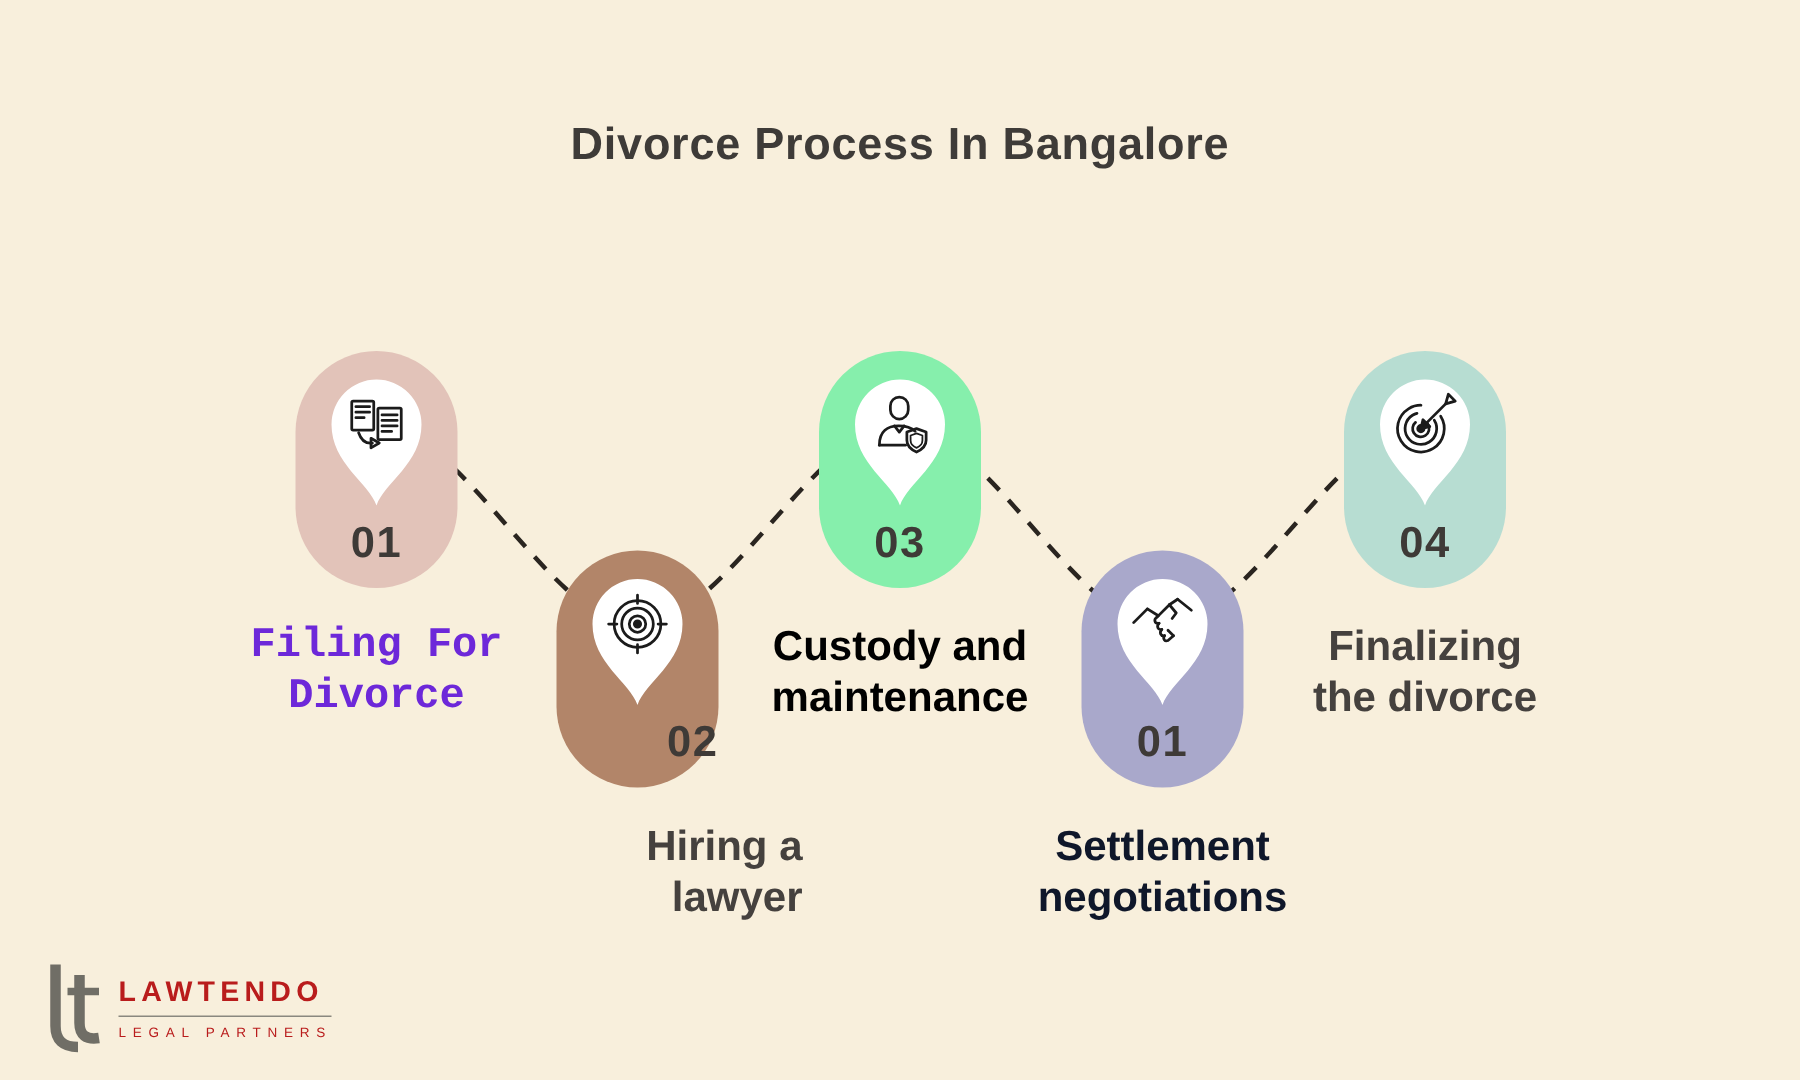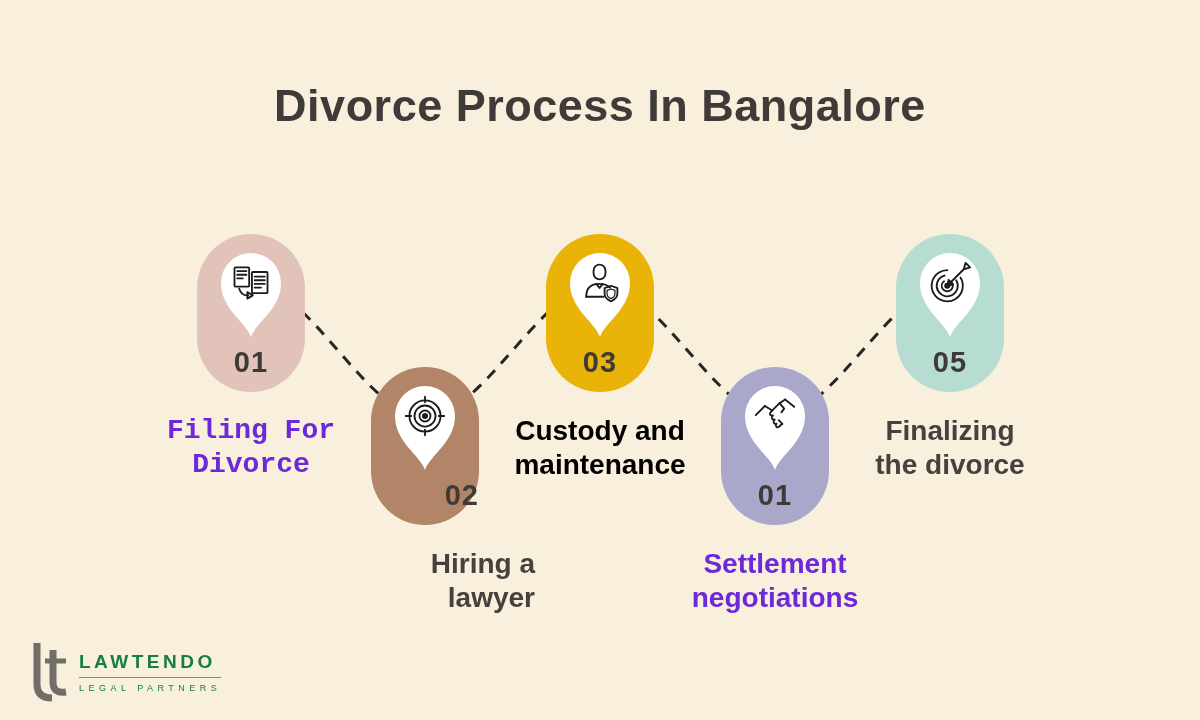--- a/index.html
+++ b/index.html
@@ -3,21 +3,21 @@
 <meta charset="utf-8">
 <style>
   html,body{margin:0;padding:0;}
   .canvas{
     position:relative;width:1200px;height:720px;overflow:hidden;
     background:#f8efdc;
     font-family:"Liberation Sans", sans-serif;
   }
   .title{
     position:absolute;top:80px;left:0;width:100%;
-    text-align:center;font-size:45px;font-weight:700;
+    text-align:center;font-size:30px;font-weight:700;
     color:#3e3b38;letter-spacing:.5px;
   }
   .connector-layer{position:absolute;left:0;top:0;width:1200px;height:720px;}
   .step{position:absolute;width:220px;text-align:center;}
   .step-1{left:141px;top:234px;}
   .step-2{left:315px;top:367px;text-align:right;}
   .step-3{left:490px;top:234px;}
   .step-4{left:665px;top:367px;}
   .step-5{left:840px;top:234px;}
   .pill{
@@ -91,21 +91,21 @@
       </svg>
       <div class="num" style="color: rgb(62, 58, 55);">02</div>
     </div>
     <div class="label" style="color: rgb(69, 65, 62);">
       <span>Hiring a</span><br>
       <span>lawyer</span>
     </div>
   </div>
 
   <div class="step step-3">
-    <div class="pill" style="background-color: #eab308;">
+    <div class="pill" style="background-color: #86efac;">
       <svg class="pin" viewBox="0 0 76 94">
         <path d="M38 92 C33 77 8 64 8 38 A30 30 0 1 1 68 38 C68 64 43 77 38 92 Z" style="fill: rgb(255, 255, 255);"></path>
       </svg>
       <svg class="step-icon" viewBox="0 0 48 48" fill="none" stroke-width="2" stroke-linecap="round" stroke-linejoin="round">
         <rect x="17" y="4" width="13" height="16" rx="6.5"></rect>
         <path d="M9 39 C9 29 15 25 23 25 C28 25 32 26 35 29"></path>
         <path d="M9 39 H28"></path>
         <path d="M20 25 l3.5 4.5 3.5 -4.5"></path>
         <path d="M36 27 l7 2.5 v6 c0 4.5 -3.5 7 -7 8.5 c-3.5 -1.5 -7 -4 -7 -8.5 v-6 z"></path>
         <path d="M36 30.5 l4.3 1.5 v3.7 c0 2.8 -2.1 4.4 -4.3 5.3 c-2.2 -0.9 -4.3 -2.5 -4.3 -5.3 v-3.7 z" stroke-width="1.3"></path>
@@ -131,49 +131,49 @@
         <path d="M29 10 L20 19"></path>
         <path d="M29 10 l5 6 -3 4"></path>
         <path d="M20 19 c-2.5 1.5 -2 5 1.5 4.5"></path>
         <path d="M21.5 23.5 c-2 2 -1 5 2 4.5"></path>
         <path d="M23.5 28 c-2 2 -1 5 2 4.5"></path>
         <path d="M25.5 32.5 c-1.5 2 0 4.5 2.5 3.5 l4 -3.5"></path>
         <path d="M32 32.5 l-4 -4"></path>
       </svg>
       <div class="num" style="color: rgb(62, 58, 55);">01</div>
     </div>
-    <div class="label" style="color: #6d28d9;">
+    <div class="label" style="color: #0f172a;">
       <span>Settlement</span><br>
       <span>negotiations</span>
     </div>
   </div>
 
   <div class="step step-5">
     <div class="pill" style="background-color: rgb(183, 221, 210);">
       <svg class="pin" viewBox="0 0 76 94">
         <path d="M38 92 C33 77 8 64 8 38 A30 30 0 1 1 68 38 C68 64 43 77 38 92 Z" style="fill: rgb(255, 255, 255);"></path>
       </svg>
       <svg class="step-icon" viewBox="0 0 48 48" fill="none" stroke-width="2" stroke-linecap="round" stroke-linejoin="round">
         <circle cx="21" cy="27" r="17" pathLength="100" stroke-dasharray="84 16" transform="rotate(-32 21 27)"></circle>
         <circle cx="21" cy="27" r="11.5" pathLength="100" stroke-dasharray="80 20" transform="rotate(-32 21 27)"></circle>
         <circle cx="21" cy="27" r="6" pathLength="100" stroke-dasharray="74 26" transform="rotate(-32 21 27)"></circle>
         <circle cx="21" cy="27" r="2.3" fill="#1b1b1b" stroke="none"></circle>
         <path d="M21 27 L39 9"></path>
         <path d="M21 27 l6.5 -1.5 -5 -5 z" fill="#1b1b1b"></path>
         <path d="M39 9 L41 2 L46 7 Z"></path>
       </svg>
-      <div class="num" style="color: rgb(62, 58, 55);">05</div>
+      <div class="num" style="color: rgb(62, 58, 55);">04</div>
     </div>
     <div class="label" style="color: rgb(69, 65, 62);">
       <span>Finalizing</span><br>
       <span>the divorce</span>
     </div>
   </div>
 
-  <div class="logo" style="color: #15803d; justify-content: space-between;">
+  <div class="logo" style="color: #b91c1c; justify-content: space-between;">
     <svg class="monogram" viewBox="0 0 42 64" fill="none" stroke="#706e66" stroke-width="7" stroke-linecap="butt">
       <path d="M11 3 V44 Q11 58 26 58"></path>
       <path d="M27 10 V42 Q27 54 40 52"></path>
       <path d="M19 21 H40" stroke-width="5"></path>
     </svg>
     <div class="logo-text">
       <div class="brand">LAWTENDO</div>
       <div class="logo-rule"></div>
       <div class="tagline">LEGAL PARTNERS</div>
     </div>

